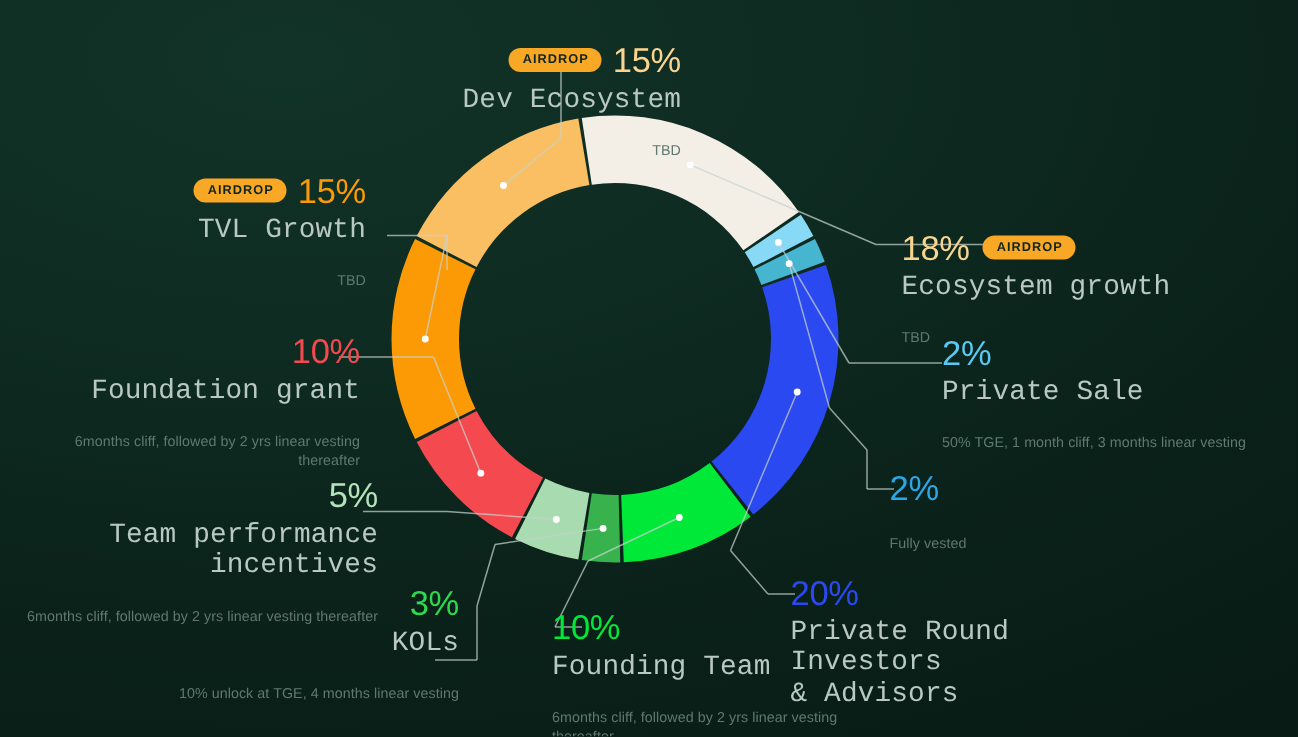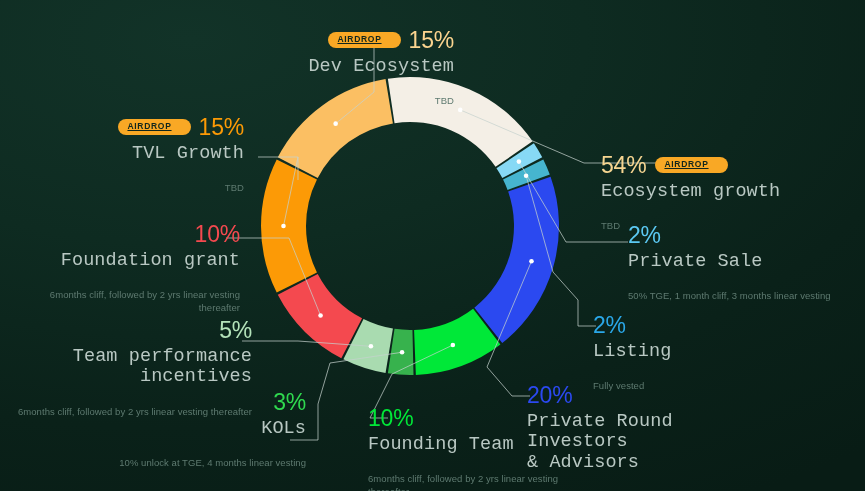--- a/index.html
+++ b/index.html
@@ -54,26 +54,25 @@
   .label.lalign { text-align: left; }
 
   .badge {
     display: inline-block;
     vertical-align: middle;
     background: #f9a825;
     color: #10261d;
     font-size: 8.5px;
     font-weight: bold;
     letter-spacing: 0.7px;
-    padding: 3px 19px 3px 9px;
+    padding: 3px 8px 3px 9px;
     border-radius: 10px;
     margin: 0 8px 0 0;
     position: relative;
     top: -1px;
-    text-decoration: underline;
   }
   .badge.after { margin: 0 0 0 9px; }
 
   
   #lbl-dev        { left: 248px; top: 28px;  width: 206px; }
   #lbl-tvl        { left: 32px;  top: 115px; width: 212px; }
   #lbl-foundation { left: 14px;  top: 222px; width: 226px; }
   #lbl-team       { left: 14px;  top: 318px; width: 238px; }
   #lbl-kols       { left: 68px;  top: 390px; width: 238px; }
   #lbl-founding   { left: 368px; top: 406px; width: 200px; }
@@ -188,31 +187,30 @@
     <div><span class="pct" style="color: rgb(43, 73, 240); text-align: right;">20%</span></div>
     <div class="title">
       <span>Private Round Investors</span><br>
       <span>&amp; Advisors</span>
     </div>
     <div class="note">6months cliff, followed by 2 yrs linear vesting thereafter</div>
   </div>
 
   <div class="label lalign" id="lbl-listing">
     <div><span class="pct" style="color: rgb(42, 167, 232);">2%</span></div>
-    <div class="title">Listing</div>
     <div class="note">Fully vested</div>
   </div>
 
   <div class="label lalign" id="lbl-public">
     <div><span class="pct" style="color: rgb(91, 200, 242);">2%</span></div>
     <div class="title">Private Sale</div>
     <div class="note">50% TGE, 1 month cliff, 3 months linear vesting</div>
   </div>
 
   <div class="label lalign" id="lbl-eco">
     <div>
-      <span class="pct" style="color: rgb(246, 213, 145);">54%</span><span class="badge after">AIRDROP</span>
+      <span class="pct" style="color: rgb(246, 213, 145);">18%</span><span class="badge after">AIRDROP</span>
     </div>
     <div class="title">Ecosystem growth</div>
     <div class="note">TBD</div>
   </div>
 
 </div>
 
 </body></html>

